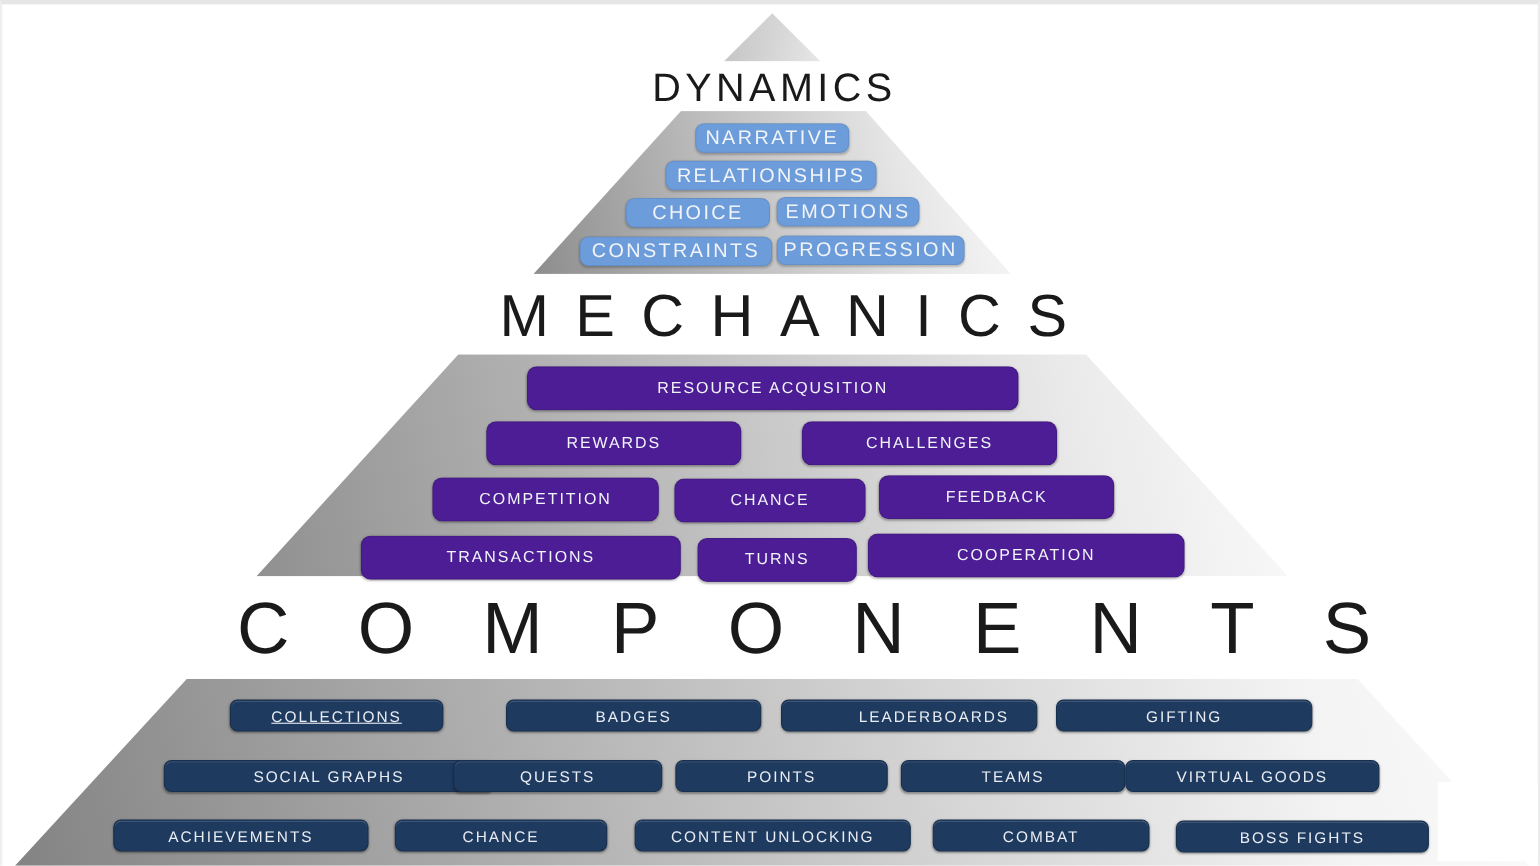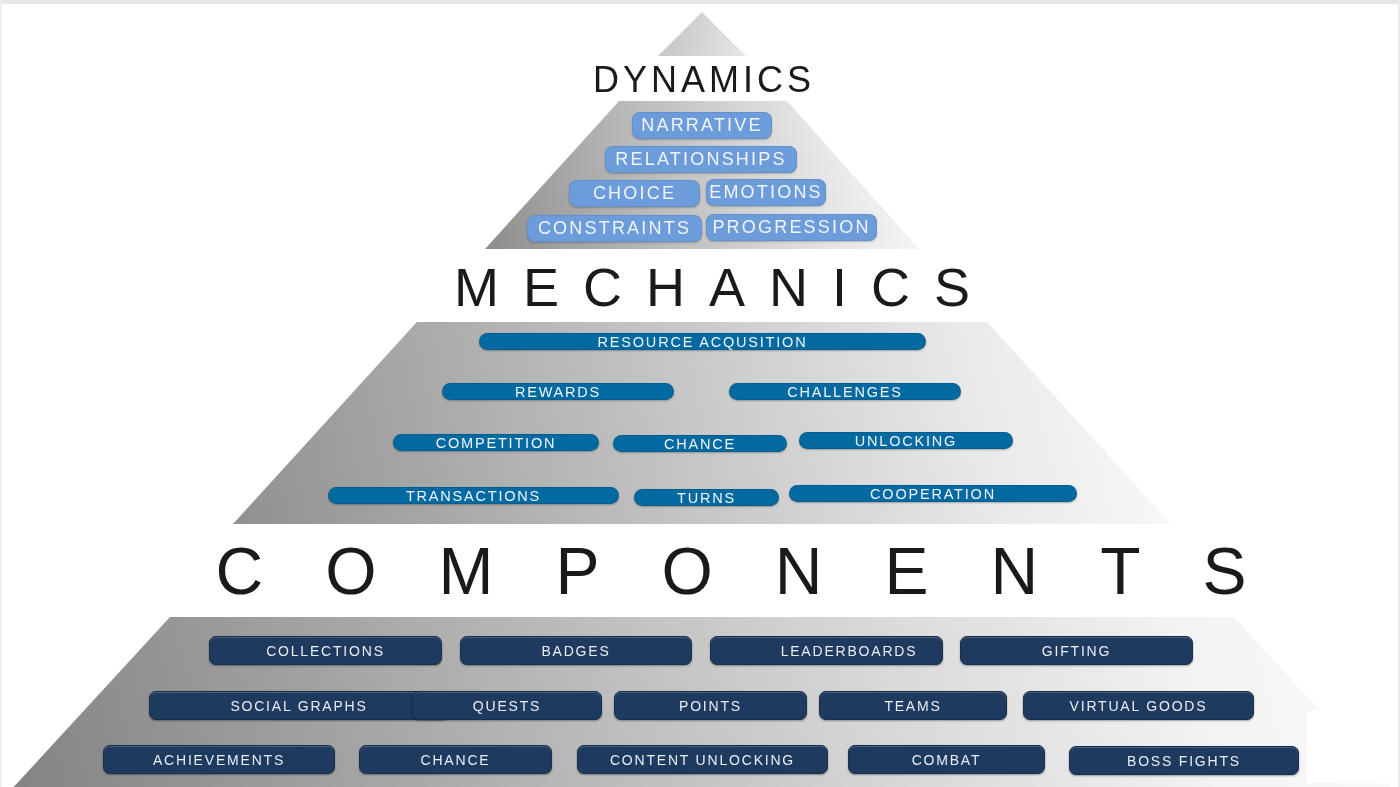--- a/index.html
+++ b/index.html
@@ -41,21 +41,21 @@
   
   .pill{
     position:absolute;display:flex;align-items:center;justify-content:center;
     color:#f1f4f9;white-space:nowrap;box-sizing:border-box;
   }
   .pd{
     height:27px;border-radius:8px;background:#6d9cda;border:1px solid rgba(0,0,0,0.07);
     font-size:18px;letter-spacing:2.2px;box-shadow:0 1px 2px rgba(0,0,0,0.22);
   }
   .pm{
-    height:17px;border-radius:9px;background:#0369a1;border:1px solid rgba(0,0,0,0.10);
+    height:40px;border-radius:9px;background:#4c1d95;border:1px solid rgba(0,0,0,0.10);
     font-size:14.5px;letter-spacing:1.8px;box-shadow:0 1px 2px rgba(0,0,0,0.28);
   }
   .pc{
     height:29px;border-radius:7px;background:#1f3a5f;border:1px solid #18304f;
     font-size:14px;letter-spacing:1.8px;color:#e9edf4;
     box-shadow:0 1px 2px rgba(0,0,0,0.35), inset 0 1px 0 rgba(255,255,255,0.18);
   }
   
   .corner-mask{position:absolute;left:1305px;top:707px;width:93px;height:72px;background:#ffffff;}
 </style>
@@ -69,42 +69,42 @@
   <div class="band trap-mechanics"></div>
   <div class="band trap-components"></div>
 
   <div class="ltitle t-dynamics">DYNAMICS</div>
   <div class="ltitle t-mechanics">MECHANICS</div>
   <div class="ltitle t-components">COMPONENTS</div>
 
   <div class="pill pd" style="left:630px;top:108px;width:140px;">NARRATIVE</div>
   <div class="pill pd" style="left:603px;top:142px;width:192px;">RELATIONSHIPS</div>
   <div class="pill pd" style="left:567px;top:176px;width:131px;">CHOICE</div>
-  <div class="pill pd" style="left:704px;top:175px;width:120px;">EMOTIONS</div>
+  <div class="pill pd" style="left:704px;top:175px;width:130px;">EMOTIONS</div>
   <div class="pill pd" style="left:525px;top:211px;width:175px;">CONSTRAINTS</div>
   <div class="pill pd" style="left:704px;top:210px;width:171px;">PROGRESSION</div>
 
   <div class="pill pm" style="left:477px;top:329px;width:447px;">RESOURCE ACQUSITION</div>
   <div class="pill pm" style="left:440px;top:379px;width:232px;">REWARDS</div>
   <div class="pill pm" style="left:727px;top:379px;width:232px;">CHALLENGES</div>
   <div class="pill pm" style="left:391px;top:430px;width:206px;">COMPETITION</div>
   <div class="pill pm" style="left:611px;top:431px;width:174px;">CHANCE</div>
-  <div class="pill pm" style="left:797px;top:428px;width:214px;">UNLOCKING</div>
+  <div class="pill pm" style="left:797px;top:428px;width:214px;">FEEDBACK</div>
   <div class="pill pm" style="left:326px;top:483px;width:291px;">TRANSACTIONS</div>
   <div class="pill pm" style="left:632px;top:485px;width:145px;">TURNS</div>
   <div class="pill pm" style="left:787px;top:481px;width:288px;">COOPERATION</div>
 
-  <div class="pill pc" style="left:207px;top:632px;width:233px;">COLLECTIONS</div>
+  <div class="pill pc" style="left:207px;top:632px;width:194px;text-decoration:underline;">COLLECTIONS</div>
   <div class="pill pc" style="left:458px;top:632px;width:232px;">BADGES</div>
   <div class="pill pc" style="left:708px;top:632px;width:233px;padding-left:45px;">LEADERBOARDS</div>
   <div class="pill pc" style="left:958px;top:632px;width:233px;">GIFTING</div>
   <div class="pill pc" style="left:147px;top:687px;width:300px;">SOCIAL GRAPHS</div>
   <div class="pill pc" style="left:410px;top:687px;width:190px;">QUESTS</div>
   <div class="pill pc" style="left:612px;top:687px;width:193px;">POINTS</div>
-  <div class="pill pc" style="left:817px;top:687px;width:188px;">TEAMS</div>
+  <div class="pill pc" style="left:817px;top:687px;width:204px;">TEAMS</div>
   <div class="pill pc" style="left:1021px;top:687px;width:231px;">VIRTUAL GOODS</div>
   <div class="pill pc" style="left:101px;top:741px;width:232px;">ACHIEVEMENTS</div>
   <div class="pill pc" style="left:357px;top:741px;width:193px;">CHANCE</div>
   <div class="pill pc" style="left:575px;top:741px;width:251px;">CONTENT UNLOCKING</div>
   <div class="pill pc" style="left:846px;top:741px;width:197px;">COMBAT</div>
   <div class="pill pc" style="left:1067px;top:742px;width:230px;">BOSS FIGHTS</div>
 
   <div class="corner-mask"></div>
 </div>
 

